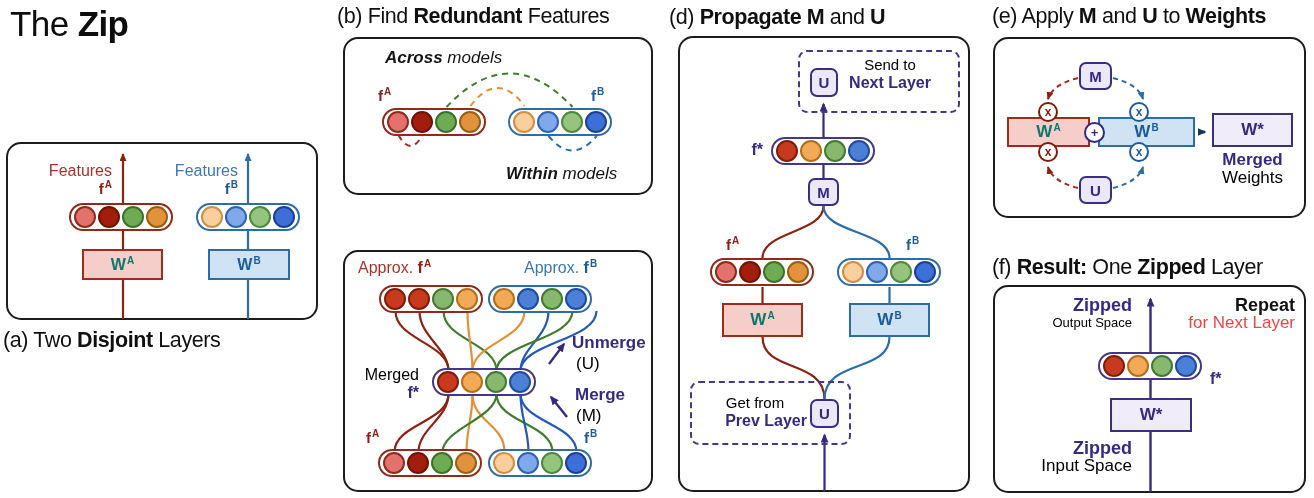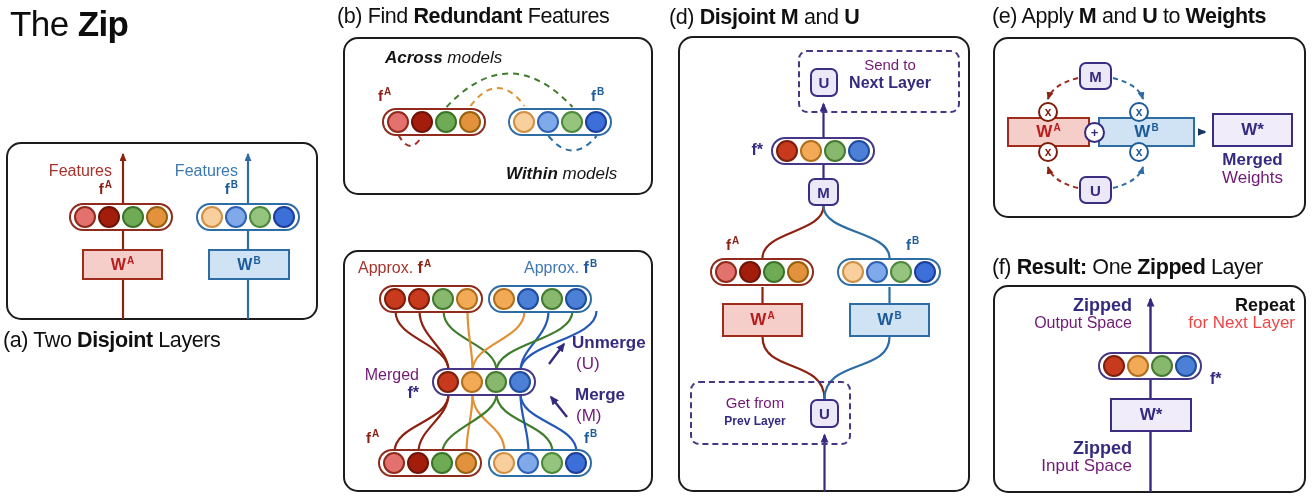--- a/index.html
+++ b/index.html
@@ -12,38 +12,38 @@
   .seg-title .b{font-weight:bold;}
   .seg .b{font-weight:bold;}
   .pill{position:absolute;display:flex;align-items:center;gap:2px;padding:1px 3px;border:2.5px solid;
         border-radius:18px;background:#fff;z-index:2;box-sizing:content-box;}
   .pill .dot{width:22px;height:22px;border-radius:50%;border:2px solid #333;box-sizing:border-box;flex:0 0 auto;}
   .grp-red{border-color:#8f2a1c;}
   .grp-blue{border-color:#2e6da4;}
   .grp-purple{border-color:#453785;}
   .wbox{position:absolute;display:flex;align-items:center;justify-content:center;border:2px solid;
         font-weight:bold;font-size:16px;z-index:2;box-sizing:border-box;}
-  .wbox.red{background:#f5cdc9;border-color:#9e2b1b;color:#b91c1c;}
+  .wbox.red{background:#f5cdc9;border-color:#9e2b1b;color:#0f766e;}
   .wbox.blue{background:#cfe3f4;border-color:#2e6da4;color:#1d5c99;}
   .wbox.lav{background:#f0ecfa;border-color:#3b2d80;color:#342a7f;font-size:17px;}
   .mubox{position:absolute;display:flex;align-items:center;justify-content:center;border:2px solid #3b2d80;
          border-radius:7px;background:#ece8f8;color:#342a7f;font-weight:bold;font-size:15px;z-index:2;box-sizing:border-box;}
   .xcirc{position:absolute;width:20px;height:20px;border-radius:50%;border:2px solid;background:#fff;
          display:flex;align-items:center;justify-content:center;font-weight:bold;font-size:12px;line-height:1;
          z-index:3;box-sizing:border-box;}
   .xcirc.red{border-color:#7c1e09;color:#7c1e09;}
   .xcirc.blue{border-color:#1d5c99;color:#1d5c99;}
   .xcirc.purple{border-color:#342a7f;color:#342a7f;font-size:13px;}
   .dashed-rect{position:absolute;border:2px dashed #453785;border-radius:9px;z-index:1;box-sizing:border-box;}
   sup{font-size:10px;position:relative;top:-6px;margin-left:1px;font-weight:bold;vertical-align:baseline;}
   .c-redtext{color:#a6342c;}
   .c-redbold{color:#8c1f14;font-weight:bold;}
   .c-bluetext{color:#3d78b3;}
   .c-bluebold{color:#1d5c99;font-weight:bold;}
-  .c-pmid{color:#701a75;}
+  .c-pmid{color:#000000;}
   .c-pdark{color:#342a7f;font-weight:bold;}
   .ital{font-style:italic;color:#141414;}
   .stack{line-height:18px;}
   .t-right{text-align:right;}
   .t-center{text-align:center;}
 </style>
 </head>
 <body>
 
 <div id="stage">
@@ -130,21 +130,21 @@
 
   <div class="panel" style="left:6px;top:142px;width:312px;height:178px;"></div>
   <div class="panel" style="left:343px;top:37px;width:310px;height:158px;"></div>
   <div class="panel" style="left:343px;top:250px;width:310px;height:242px;"></div>
   <div class="panel" style="left:678px;top:36px;width:292px;height:456px;"></div>
   <div class="panel" style="left:993px;top:37px;width:313px;height:181px;"></div>
   <div class="panel" style="left:993px;top:285px;width:313px;height:208px;"></div>
 
   <div class="seg-title" style="left:3px;top:328px;"><span>(a) Two </span><span class="b">Disjoint</span><span> Layers</span></div>
   <div class="seg-title" style="left:337px;top:4px;"><span>(b) Find </span><span class="b">Redundant</span><span> Features</span></div>
-  <div class="seg-title" style="left:669px;top:5px;"><span>(d) </span><span class="b">Disjoint M</span><span> and </span><span class="b">U</span></div>
+  <div class="seg-title" style="left:669px;top:5px;"><span>(d) </span><span class="b">Propagate M</span><span> and </span><span class="b">U</span></div>
   <div class="seg-title" style="left:992px;top:4px;"><span>(e) Apply </span><span class="b">M</span><span> and </span><span class="b">U</span><span> to </span><span class="b">Weights</span></div>
   <div class="seg-title" style="left:992px;top:255px;"><span>(f) </span><span class="b">Result:</span><span> One </span><span class="b">Zipped</span><span> Layer</span></div>
 
   <div class="lab stack t-right" style="left:32px;top:162px;width:80px;">
     <div class="c-redtext" style="font-size:16px;">Features</div>
     <div class="c-redbold" style="font-size:15px;"><span>f</span><sup>A</sup></div>
   </div>
   <div class="lab stack t-right" style="left:158px;top:162px;width:80px;">
     <div class="c-bluetext" style="font-size:16px;">Features</div>
     <div class="c-bluebold" style="font-size:15px;"><span>f</span><sup>B</sup></div>
@@ -262,21 +262,21 @@
     </div>
   <div class="wbox red" style="left:722px;top:303px;width:81px;height:34px;font-size:17px;">
       <span><span>W</span><sup>A</sup></span>
     </div>
   <div class="wbox blue" style="left:849px;top:303px;width:81px;height:34px;font-size:17px;">
       <span><span>W</span><sup>B</sup></span>
     </div>
   <div class="dashed-rect" style="left:690px;top:381px;width:161px;height:64px;"></div>
   <div class="lab stack t-center" style="left:703px;top:394px;width:104px;">
     <div class="c-pmid" style="font-size:15px;text-align:center;">Get from</div>
-    <div class="c-pdark" style="font-size:12px;">Prev Layer</div>
+    <div class="c-pdark" style="font-size:16px;text-align:right;">Prev Layer</div>
   </div>
   <div class="mubox" style="left:810px;top:399px;width:29px;height:29px;">U</div>
 
   <div class="mubox" style="left:1079px;top:62px;width:33px;height:28px;">M</div>
   <div class="wbox red" style="left:1007px;top:117px;width:83px;height:30px;font-size:17px;">
       <span><span>W</span><sup>A</sup></span>
     </div>
   <div class="wbox blue" style="left:1098px;top:117px;width:97px;height:30px;font-size:17px;">
       <span><span>W</span><sup>B</sup></span>
     </div>
@@ -287,21 +287,21 @@
   <div class="xcirc purple" style="left:1084px;top:122px;width:21px;height:21px;">+</div>
   <div class="mubox" style="left:1079px;top:176px;width:33px;height:28px;">U</div>
   <div class="wbox lav" style="left:1212px;top:113px;width:81px;height:34px;">W*</div>
   <div class="lab stack t-center" style="left:1210px;top:151px;width:85px;">
     <div class="c-pdark" style="font-size:17px;">Merged</div>
     <div class="c-pmid" style="font-size:17px;">Weights</div>
   </div>
 
   <div class="lab stack t-right" style="left:1012px;top:296px;width:120px;">
     <div class="c-pdark" style="font-size:18px;">Zipped</div>
-    <div class="c-pmid" style="font-size:16px;">Output Space</div>
+    <div class="c-pmid" style="font-size:13px;">Output Space</div>
   </div>
   <div class="lab stack t-right" style="left:1165px;top:296px;width:130px;">
     <div style="font-size:18px;font-weight:bold;color:#111;">Repeat</div>
     <div style="font-size:17px;color:#ef4444;">for Next Layer</div>
   </div>
   <div class="pill grp-purple" style="left:1098px;top:352px;">
       <div class="dot" style="background: rgb(200, 58, 30); border-color: rgb(124, 30, 9);"></div>
       <div class="dot" style="background: rgb(242, 170, 87); border-color: rgb(176, 111, 28);"></div>
       <div class="dot" style="background: rgb(136, 184, 109); border-color: rgb(68, 122, 48);"></div>
       <div class="dot" style="background: rgb(75, 128, 214); border-color: rgb(31, 77, 158);"></div>

